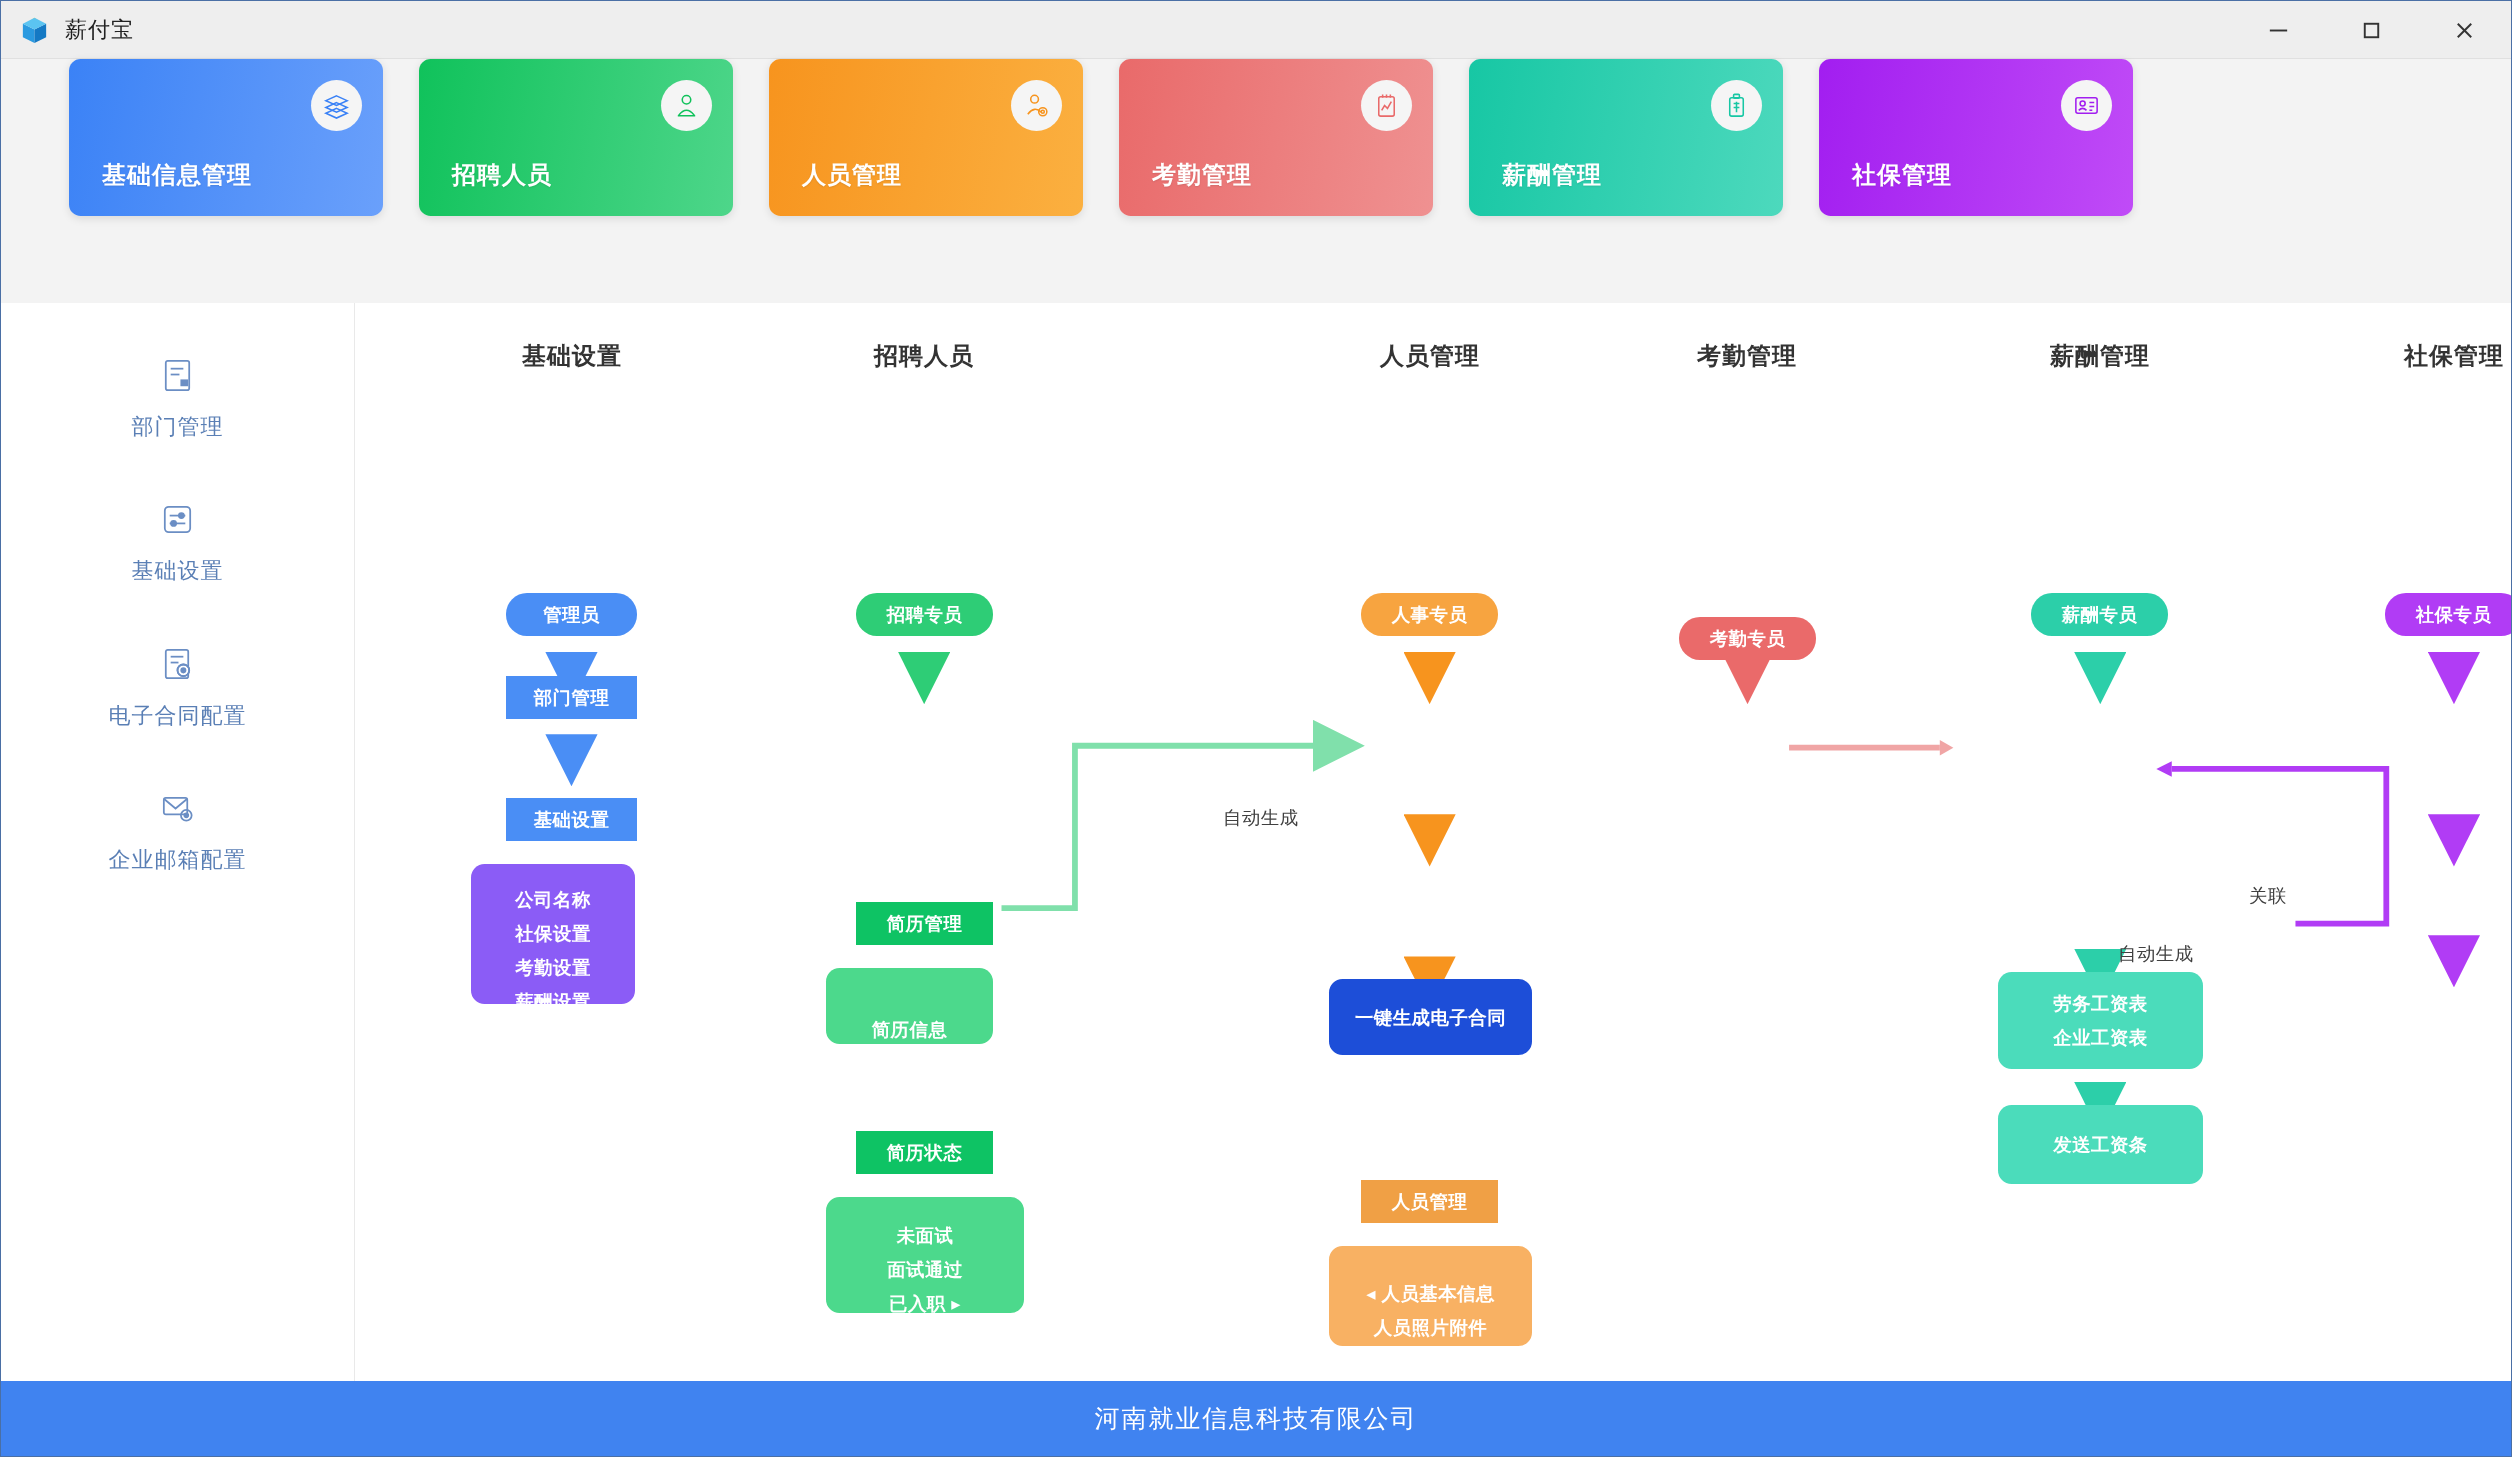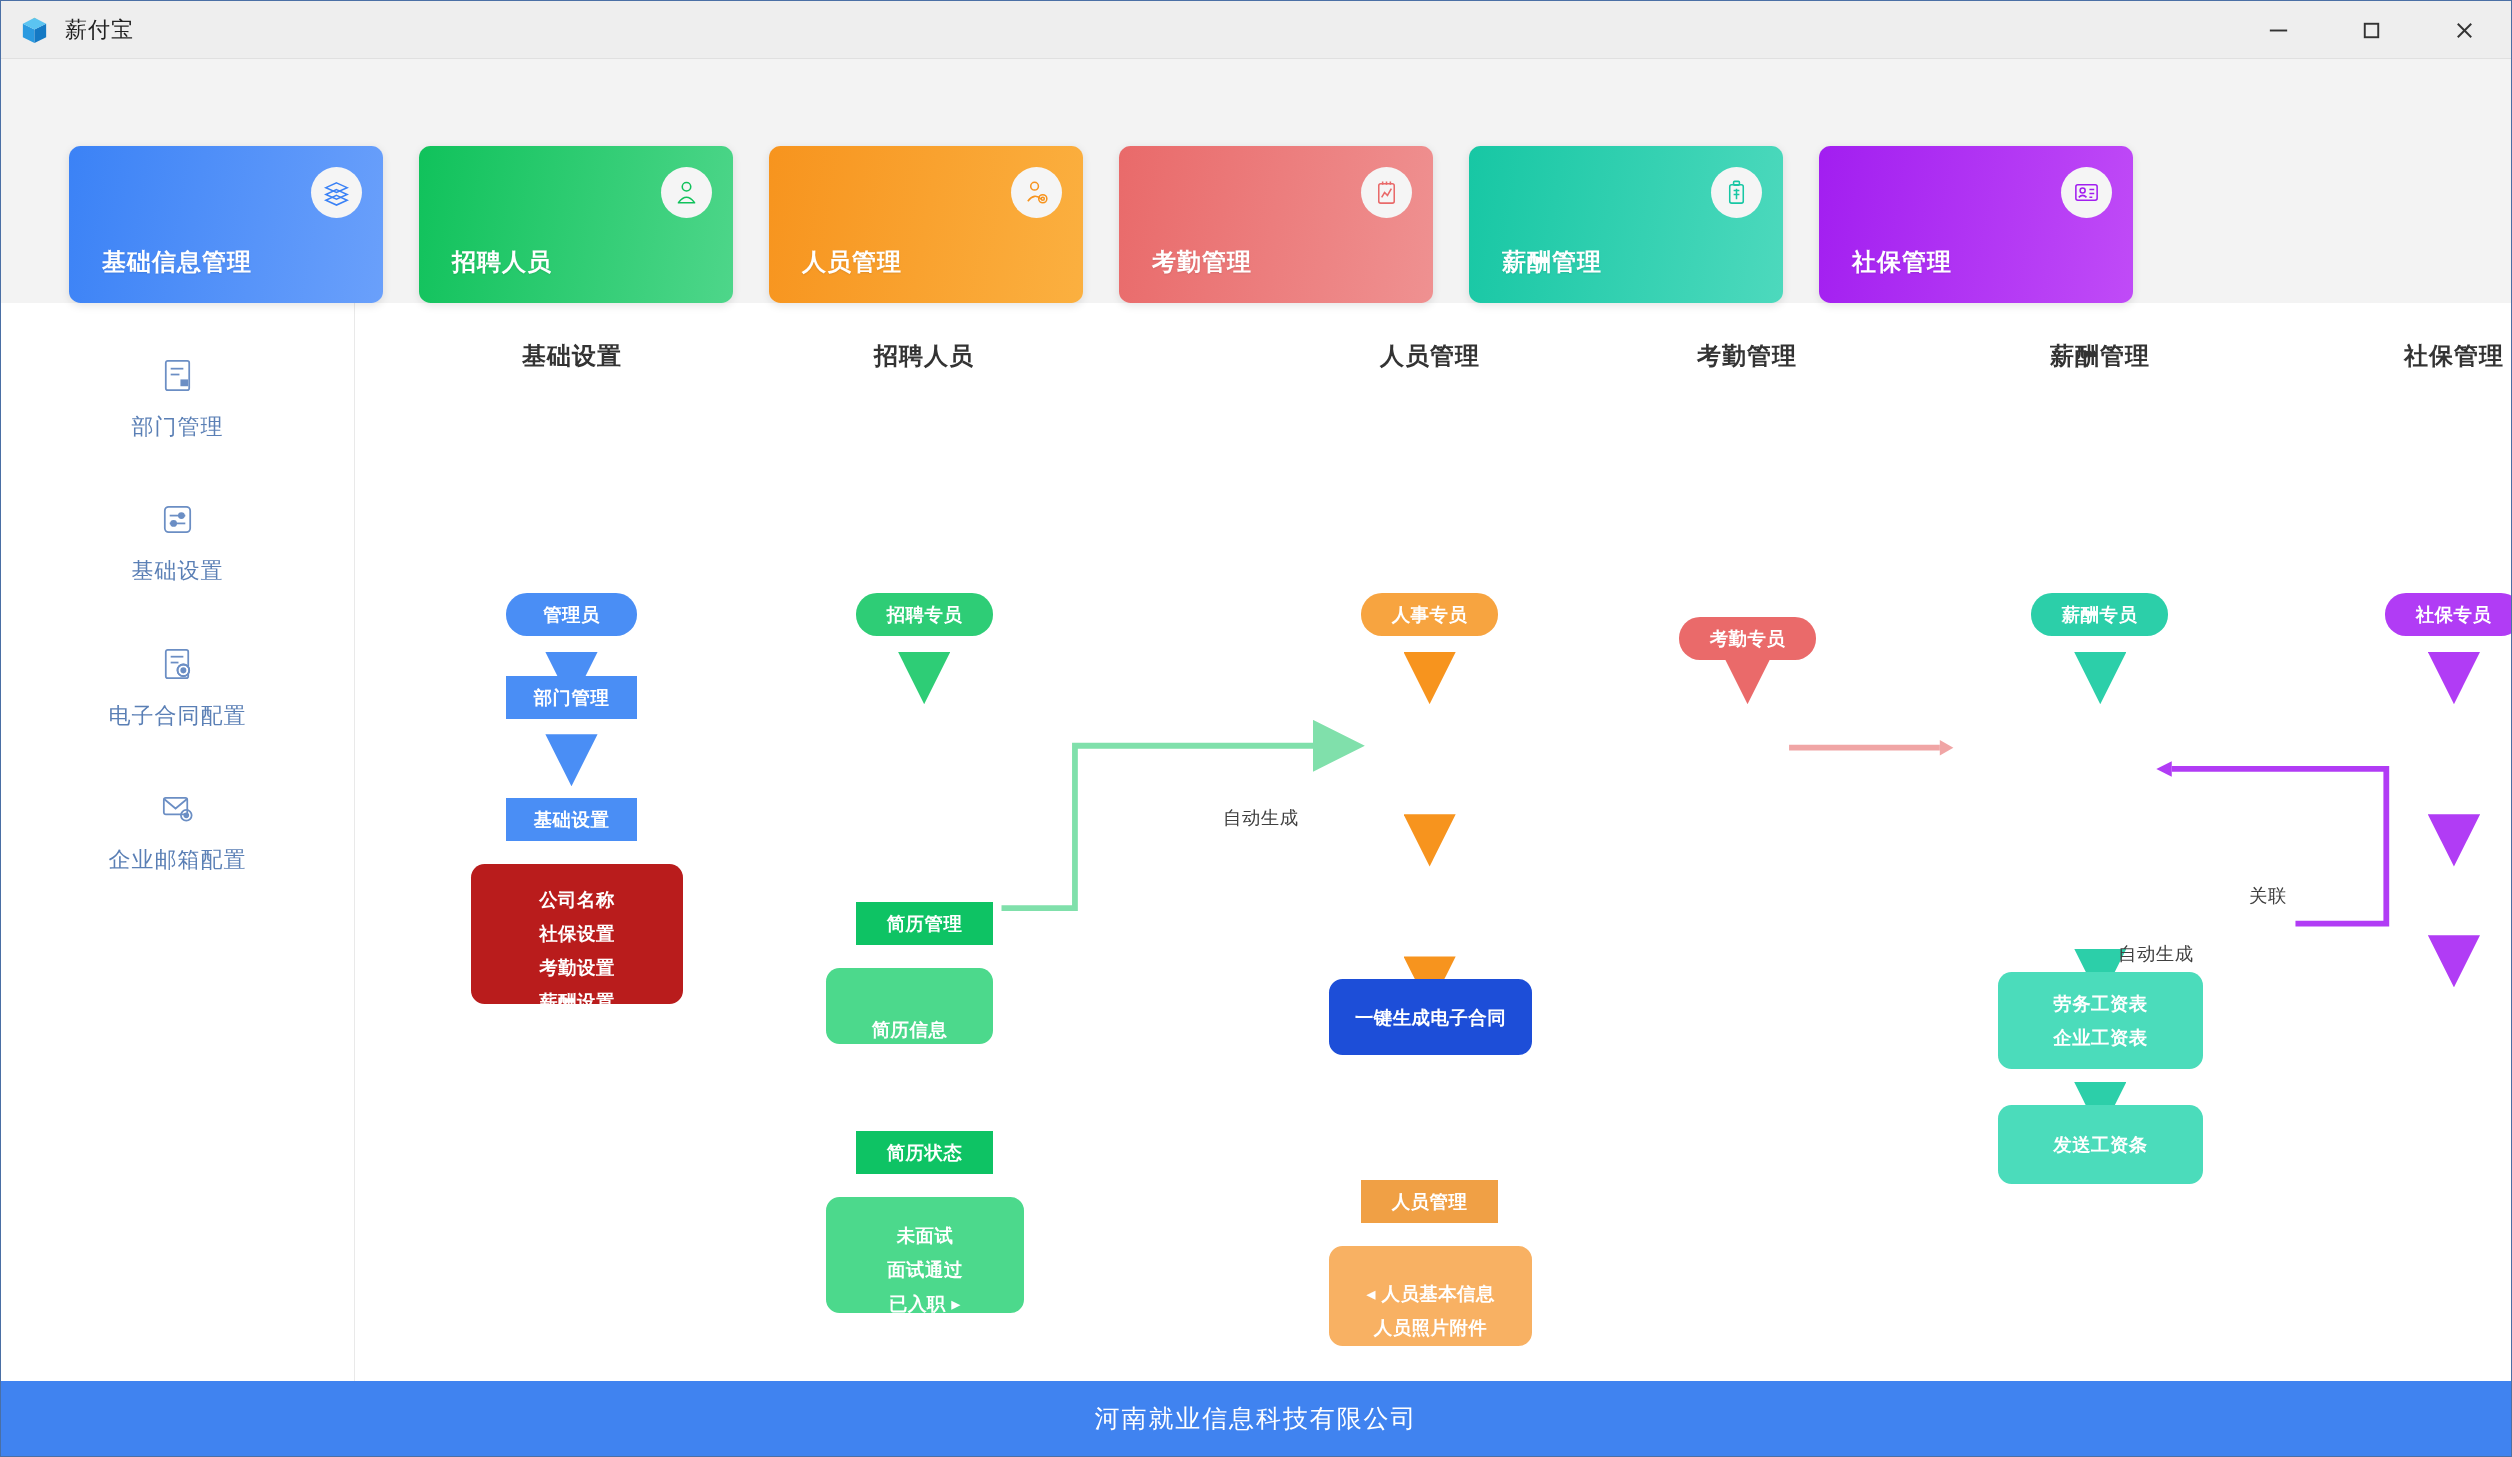--- a/index.html
+++ b/index.html
@@ -31,21 +31,21 @@
   .win-btn {
     width: 93px; height: 58px; display: flex; align-items: center; justify-content: center;
     color: #333;
   }
   .win-btn svg { display: block; }
 
   
   .navbar {
     height: 244px; flex: 0 0 244px;
     background: #f3f3f3;
-    display: flex; align-items: flex-end;
+    display: flex; align-items: flex-start;
     padding: 0 68px;
     gap: 36px;
   }
   .nav-card {
     position: relative;
     width: 314px; height: 157px;
     border-radius: 11.6px;
     box-shadow: 0 2.9px 8.7px rgba(0,0,0,.10);
     overflow: hidden;
     flex: 0 0 314px;
@@ -384,21 +384,21 @@
 
       <div class="node pill" style="left:151px;top:290px;width:131px;height:43px;background:#4a8ef5;">
         <span>管理员</span>
       </div>
       <div class="node hdr" style="left:151px;top:373px;width:131px;height:43px;background:#4a8ef5;">
         <span>部门管理</span>
       </div>
       <div class="node hdr" style="left:151px;top:452px;width:131px;height:43px;background:#4a8ef5;">
         <span>基础设置</span>
       </div>
-      <div class="node panel" style="left:116px;top:475px;width:212px;height:140px;background:#b91c1c;padding-top:33px;">
+      <div class="node panel" style="left:116px;top:475px;width:164px;height:140px;background:#8b5cf6;padding-top:33px;">
         <span class="row">公司名称</span>
         <span class="row">社保设置</span>
         <span class="row">考勤设置</span>
         <span class="row">薪酬设置</span>
       </div>
 
       <div class="node pill" style="left:501px;top:290px;width:137px;height:43px;background:#2ecd76;">
         <span>招聘专员</span>
       </div>
       <div class="node hdr" style="left:501px;top:373px;width:137px;height:43px;background:#0ec364;">

